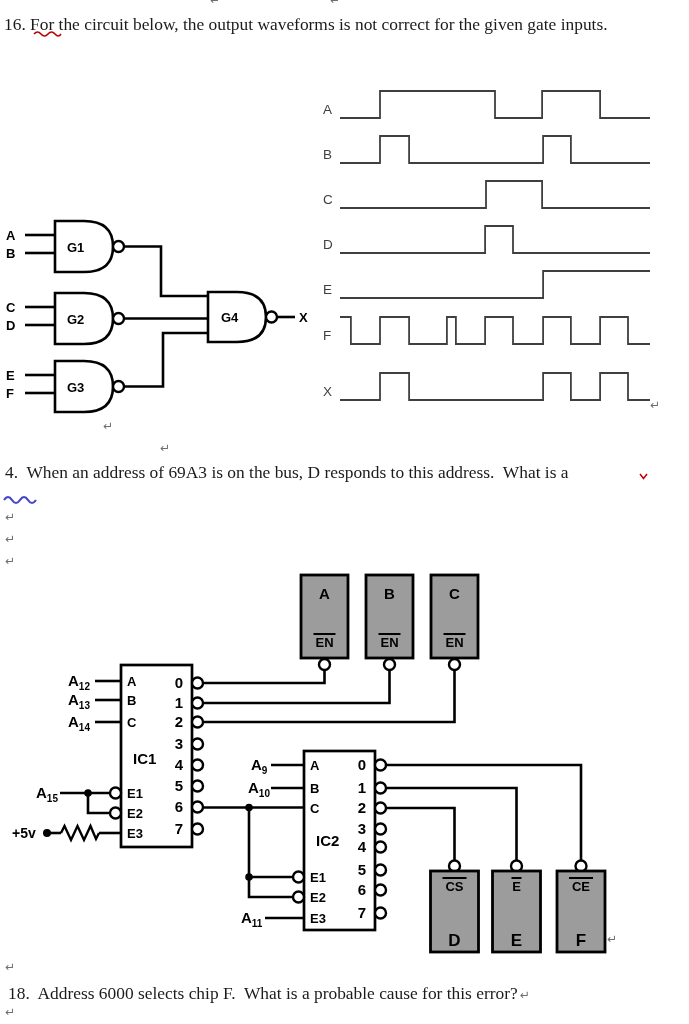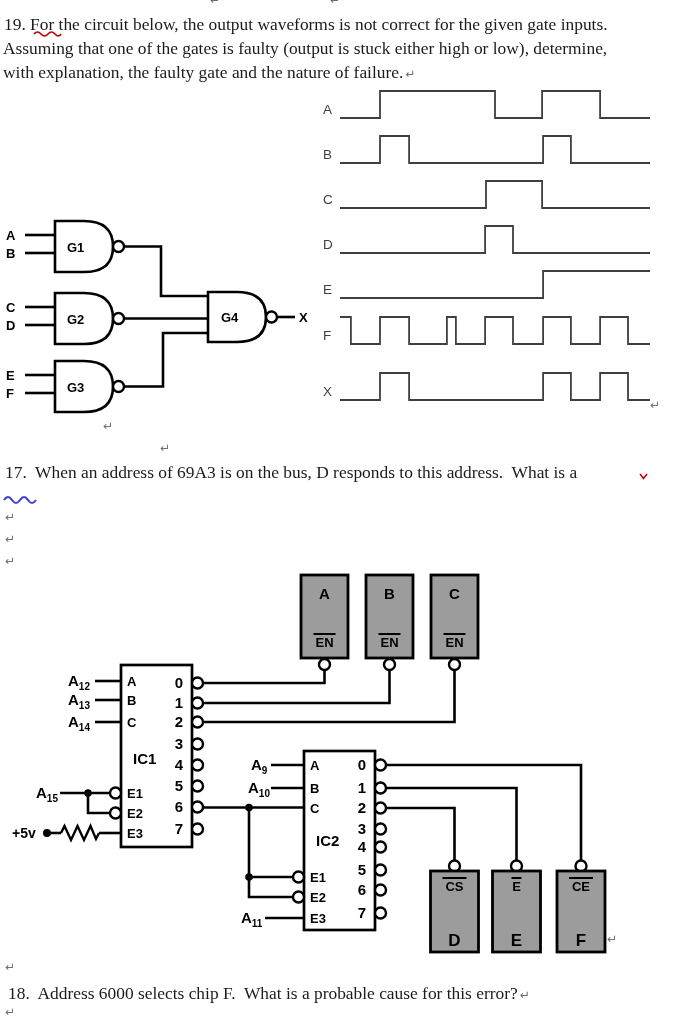--- a/index.html
+++ b/index.html
@@ -24,23 +24,21 @@
   svg text{font-family:"Liberation Sans", sans-serif;}
 </style>
 </head>
 <body>
 
 <div class="page">
 
   <span class="mark" style="left:210px;top:-6px">↵</span>
   <span class="mark" style="left:330px;top:-6px">↵</span>
 
-  <div class="tline" style="left:4px;top:13px">19. For the circuit below, the output waveforms is not correct for the given gate inputs.</div>
-  <div class="tline" style="left:3px;top:37px">Assuming that one of the gates is faulty (output is stuck either high or low), determine,</div>
-  <div class="tline" style="left:3px;top:61px">with explanation, the faulty gate and the nature of failure.<span class="inline-pilcrow">↵</span></div>
+  <div class="tline" style="left:4px;top:13px">16. For the circuit below, the output waveforms is not correct for the given gate inputs.</div>
   <svg style="left:33px;top:30px" width="28" height="7">
     <path d="M1,4 Q4.5,0 8,4 T15,4 T22,4 T28,4" fill="none" style="stroke:var(--spell-red,#c00000)" stroke-width="1.6"></path>
   </svg>
 
   <svg id="gate-svg" style="left:0;top:215px" width="320" height="215" viewBox="0 0 320 215">
       <g>
         <path d="M25,20 H55" fill="none" stroke="#000000" stroke-width="2.6"></path>
         <path d="M25,38 H55" fill="none" stroke="#000000" stroke-width="2.6"></path>
         <text x="6" y="25" font-size="13" font-weight="bold" text-anchor="start" fill="#000000">A</text>
         <text x="6" y="43" font-size="13" font-weight="bold" text-anchor="start" fill="#000000">B</text>
@@ -106,21 +104,21 @@
       <g>
         <text x="8" y="311" font-size="13.5" font-weight="normal" text-anchor="start" fill="#3f3f3f">X</text>
         <polyline points="25,315 65.0,315 65.0,288 94.1,288 94.1,315 228.1,315 228.1,288 255.9,288 255.9,315 285.1,315 285.1,288 313.0,288 313.0,315 335,315" fill="none" stroke="#3f3f3f" stroke-width="1.8"></polyline>
       </g>
     </svg>
 
   <span class="mark" style="left:103px;top:420px">↵</span>
   <span class="mark" style="left:160px;top:442px">↵</span>
   <span class="mark" style="left:650px;top:399px">↵</span>
 
-  <div class="tline" style="left:5px;top:461px">17.  When an address of 69A3 is on the bus, D responds to this address.  What is a</div>
+  <div class="tline" style="left:5px;top:461px">4.  When an address of 69A3 is on the bus, D responds to this address.  What is a</div>
   <svg style="left:639px;top:473px" width="10" height="7">
     <path d="M1,1 L4.5,5.5 L8,1" fill="none" style="stroke:var(--spell-red,#c00000)" stroke-width="1.5"></path>
   </svg>
   <svg style="left:3px;top:494px" width="35" height="10">
     <path d="M1,6 Q5,0 9,6 T17,6 T25,6 T33,6" fill="none" style="stroke:var(--grammar-blue,#4343cc)" stroke-width="2.2"></path>
   </svg>
   <span class="mark" style="left:5px;top:511px">↵</span>
   <span class="mark" style="left:5px;top:533px">↵</span>
   <span class="mark" style="left:5px;top:555px">↵</span>
 

